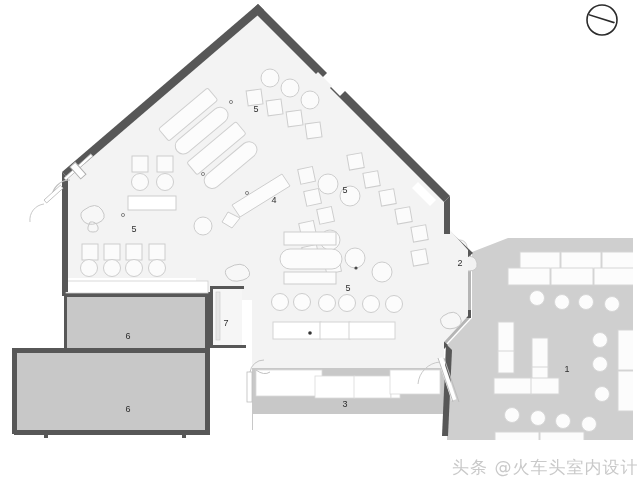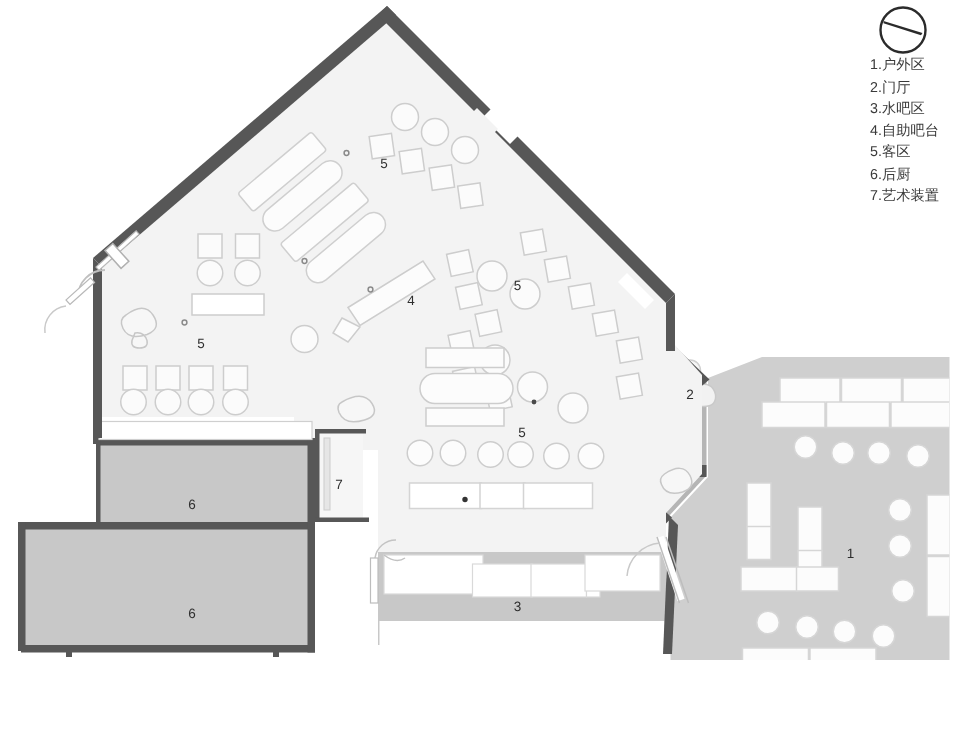--- a/index.html
+++ b/index.html
@@ -332,24 +332,16 @@
     </g>
   </svg>
 
   <div class="compass-wrap">
     <svg viewBox="0 0 34 34" width="34" height="34">
       <circle cx="17" cy="17" r="15" fill="#ffffff" stroke="#2b2b2b" stroke-width="1.6"></circle>
       <polygon points="4,11 30,19 29,20.5 4,12.5" fill="#2b2b2b"></polygon>
     </svg>
   </div>
 
-  <div class="legend-panel">
-    <div class="legend-row">1.户外区</div>
-    <div class="legend-row">2.门厅</div>
-    <div class="legend-row">3.水吧区</div>
-    <div class="legend-row">4.自助吧台</div>
-    <div class="legend-row">5.客区</div>
-    <div class="legend-row">6.后厨</div>
-    <div class="legend-row">7.艺术装置</div>
-  </div>
-
+
+  <div class="watermark">头条 @火车头室内设计</div>
 
 </div>
 
 </body></html>

